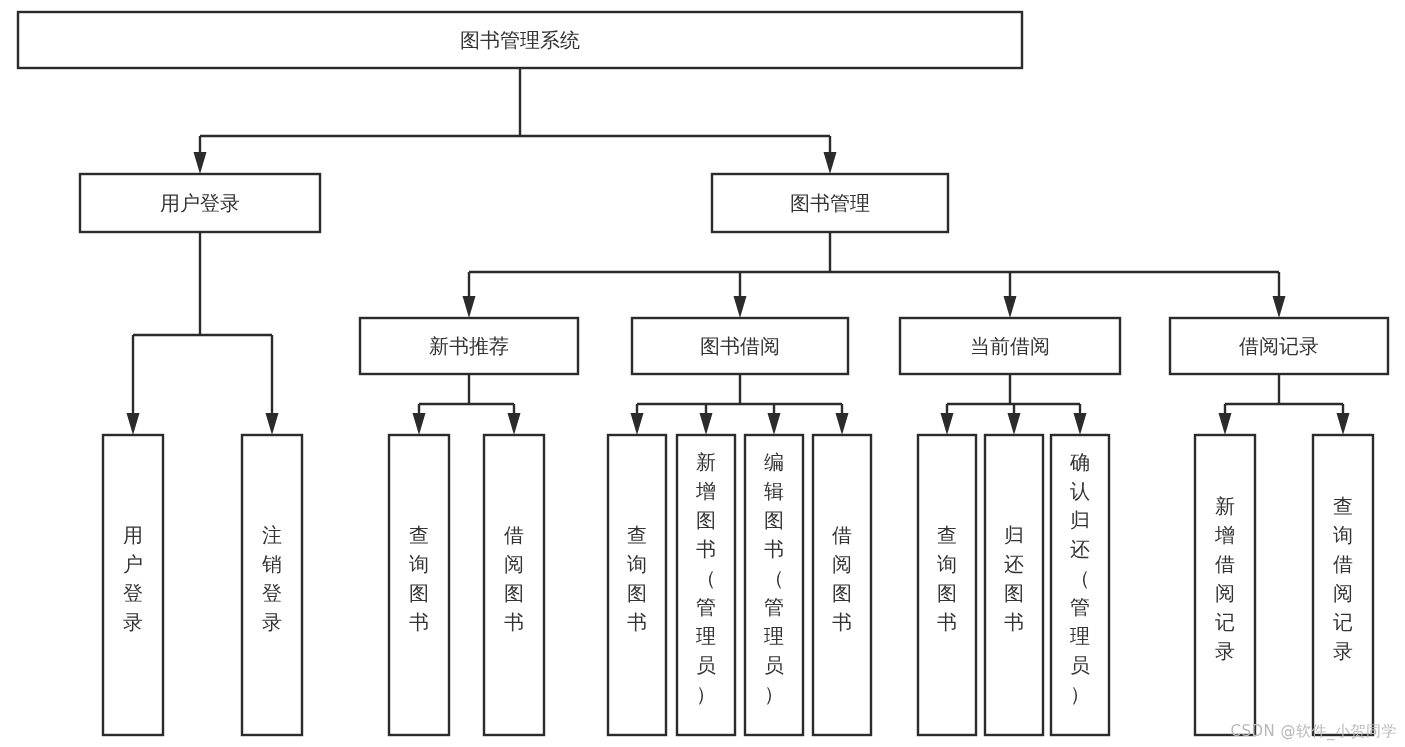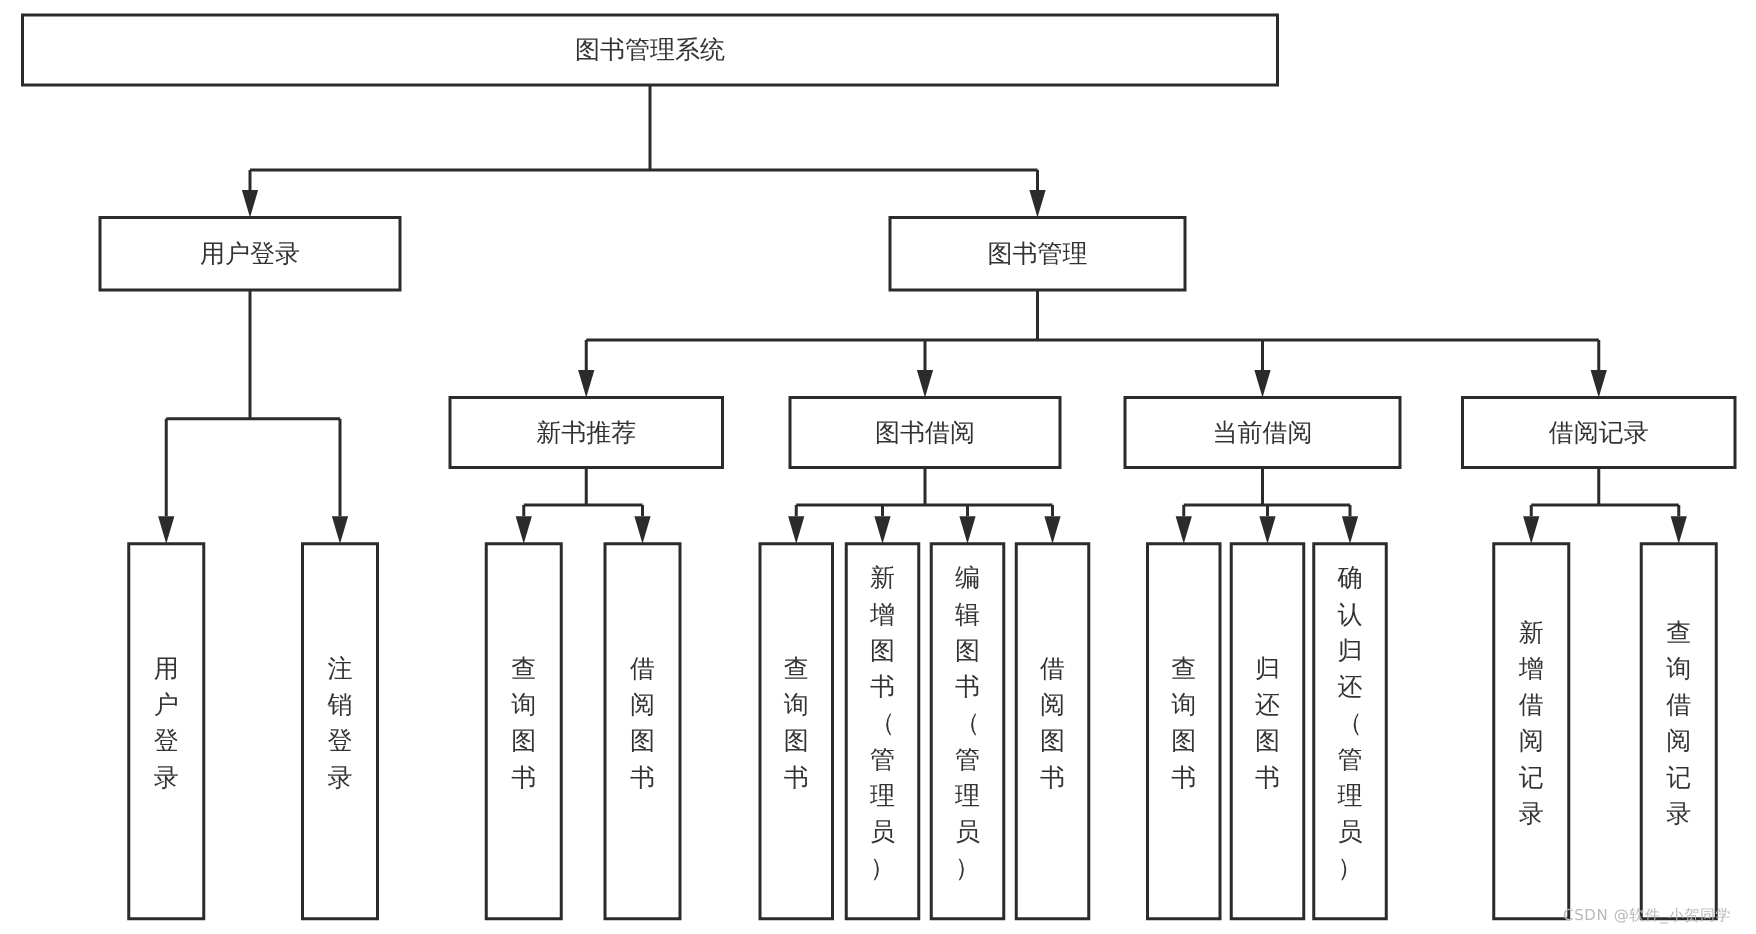--- a/index.html
+++ b/index.html
@@ -52,24 +52,24 @@
     dominant-baseline: middle;
   }
   .node-label-v {
     font-family: "DejaVu Sans", "Liberation Sans", sans-serif;
     font-size: 20px;
     fill: #333333;
     text-anchor: middle;
   }
   .watermark {
     position: absolute;
-    right: 20px;
+    right: 8px;
     bottom: 6px;
     font-family: "DejaVu Sans", "Liberation Sans", sans-serif;
-    font-size: 12px;
+    font-size: 15px;
     color: #b9b9b9;
     letter-spacing: 0.5px;
     white-space: nowrap;
     user-select: none;
   }
 </style>
 </head>
 <body>
 
 <div id="diagram-root">

